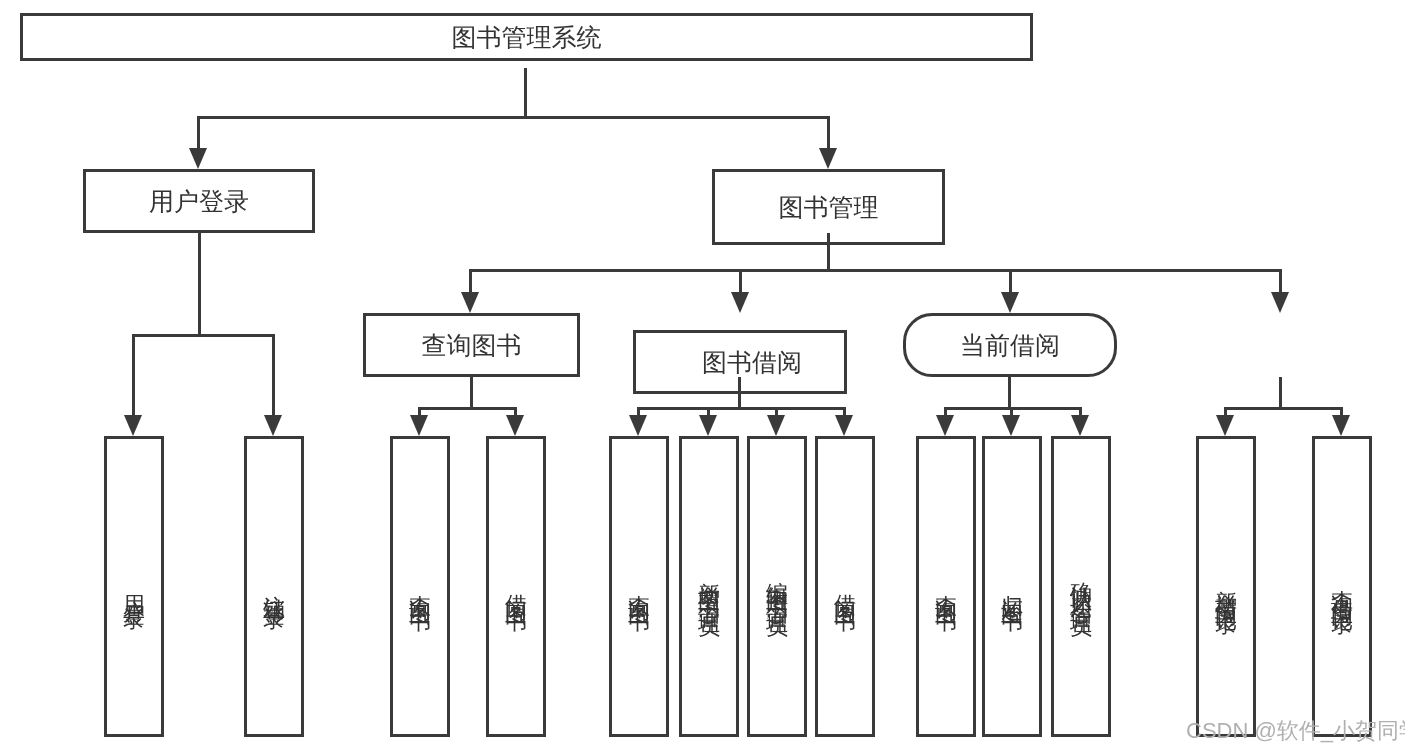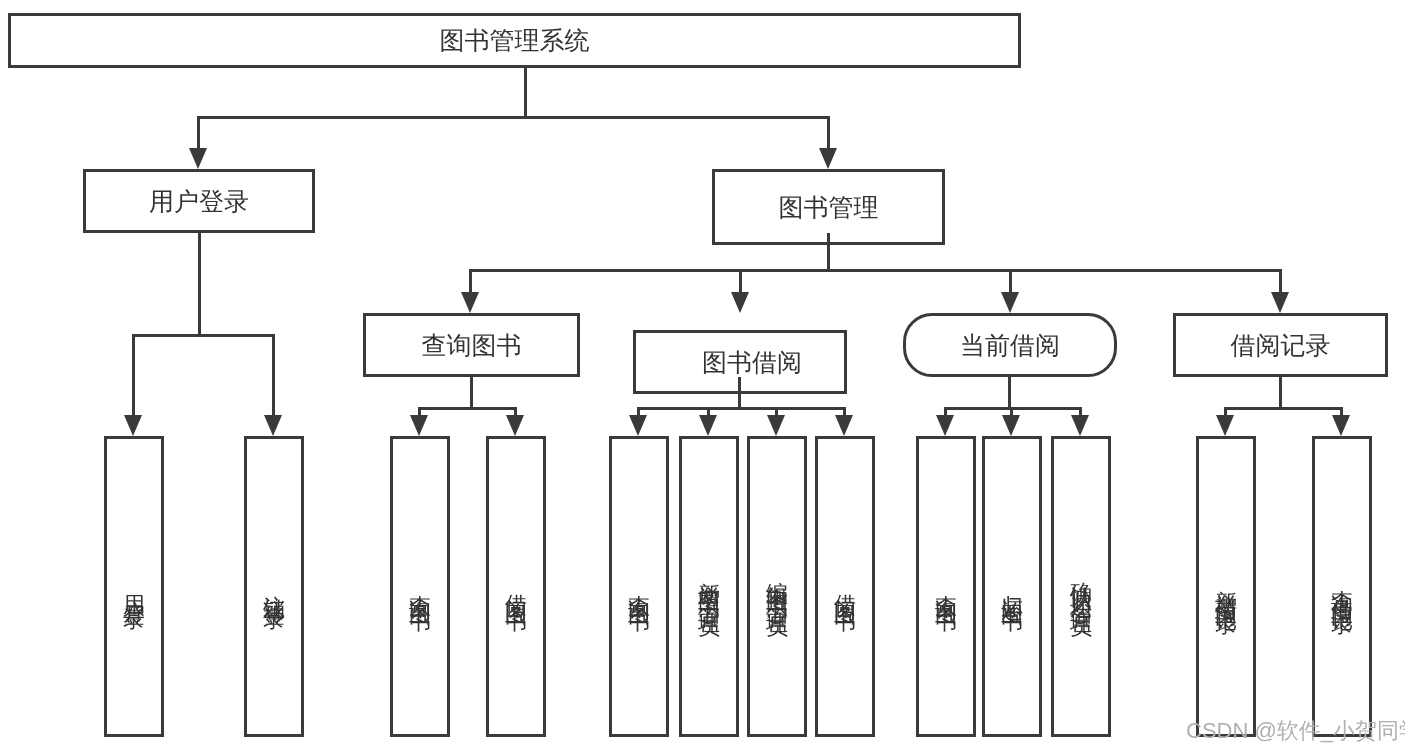--- a/index.html
+++ b/index.html
@@ -59,21 +59,21 @@
     color:#b0b0b0;
     z-index:10;
     white-space:nowrap;
   }
 </style>
 </head>
 <body>
 
 <div id="stage">
 
-  <div class="box" style="left:8px;top:13px;width:1013px;height:55px;">
+  <div class="box" style="left:20px;top:13px;width:1013px;height:48px;">
     <span>图书管理系统</span>
   </div>
 
   <div class="vl" style="left:524px;top:68px;height:49px;"></div>
   <div class="hl" style="left:197px;top:116px;width:632px;"></div>
   <div class="vl" style="left:197px;top:116px;height:34px;"></div>
   <div class="ar" style="left:189px;top:148px;"></div>
   <div class="vl" style="left:827px;top:116px;height:34px;"></div>
   <div class="ar" style="left:819px;top:148px;"></div>
 
@@ -103,23 +103,20 @@
   <div class="ar" style="left:1271px;top:292px;"></div>
 
   <div class="box" style="left:363px;top:313px;width:217px;height:64px;">
     <span>查询图书</span>
   </div>
   <div class="box" style="left:633px;top:330px;width:214px;height:64px;padding-left:24px;">
     <span>图书借阅</span>
   </div>
   <div class="box" style="left:903px;top:313px;width:214px;height:64px;border-radius:29px;">
     <span>当前借阅</span>
-  </div>
-  <div class="box" style="left:1173px;top:313px;width:215px;height:64px;">
-    <span>借阅记录</span>
   </div>
 
   <div class="vl" style="left:470px;top:377px;height:33px;"></div>
   <div class="hl" style="left:418px;top:407px;width:99px;"></div>
   <div class="vl" style="left:418px;top:407px;height:10px;"></div>
   <div class="ar" style="left:410px;top:415px;"></div>
   <div class="vl" style="left:514px;top:407px;height:10px;"></div>
   <div class="ar" style="left:506px;top:415px;"></div>
 
   <div class="vl" style="left:738px;top:377px;height:33px;"></div>

